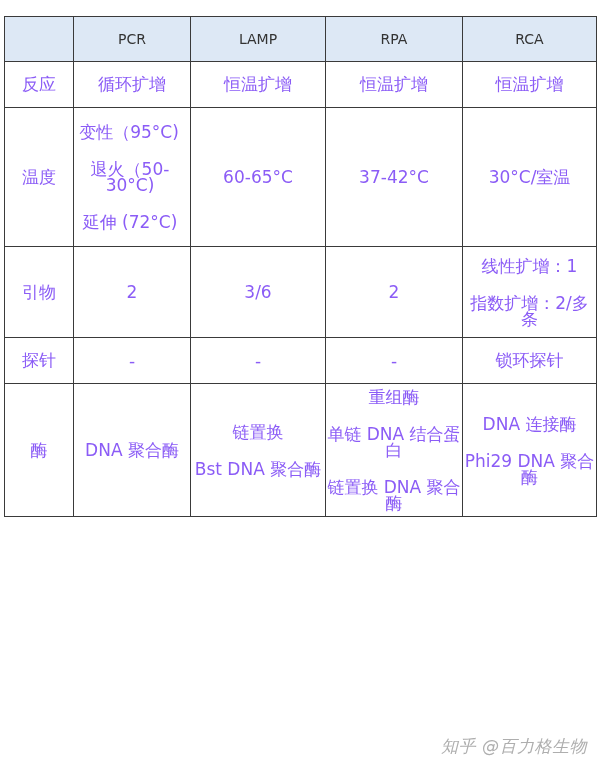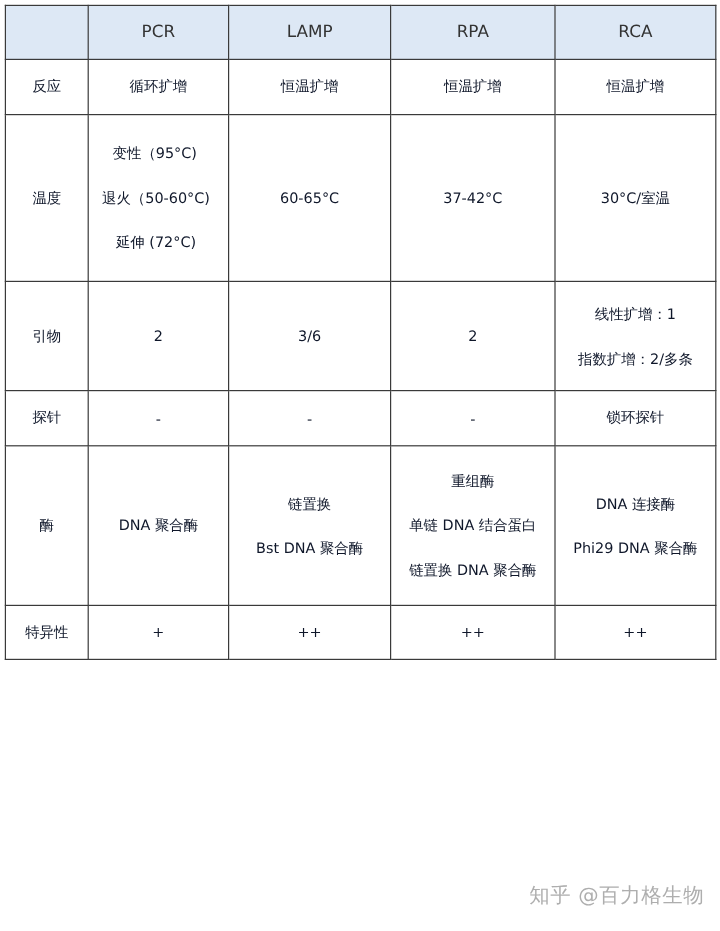--- a/index.html
+++ b/index.html
@@ -1,41 +1,41 @@
 <!DOCTYPE html>
 <html><head>
 <meta charset="utf-8">
 <style>
   html, body { margin: 0; padding: 0; }
   body {
     width: 600px; height: 776px; background: #ffffff; position: relative; overflow: hidden;
     font-family: "DejaVu Sans", "Liberation Sans", sans-serif; color: #333333;
   }
   table.cmp {
-    position: absolute; left: 4px; top: 4px;
+    position: absolute; left: 4px; top: 16px;
     border-collapse: collapse; table-layout: fixed;
     width: 592px;
   }
   table.cmp td, table.cmp th {
     border: 1.5px solid #3a3a3a;
     text-align: center; vertical-align: middle;
-    font-size: 12px; font-weight: normal; padding: 0;
-    color: #0f172a;
+    font-size: 17px; font-weight: normal; padding: 0;
+    color: #8b5cf6;
   }
   table.cmp thead th {
     background: #dde8f5; height: 44px; font-size: 14px; color: #333;
   }
   .rowlabel { font-size: 12px; }
   .multi div { line-height: 16px; }
   .multi .gap { height: 21px; }
   .sym { font-size: 12px; }
   .watermark {
     position: absolute; left: 441px; top: 735px;
     font-size: 17px; color: rgba(160,160,160,0.85);
-    letter-spacing: 0.5px; white-space: nowrap;
+    letter-spacing: 0.5px; white-space: nowrap; font-style: italic;
   }
 </style>
 </head>
 <body>
 
 <table class="cmp">
   <colgroup>
     <col style="width:69px">
     <col style="width:117px">
     <col style="width:135px">
@@ -59,21 +59,21 @@
       <td>恒温扩增</td>
       <td>恒温扩增</td>
       <td>恒温扩增</td>
     </tr>
 
     <tr style="height:139px">
       <td class="rowlabel">温度</td>
       <td class="multi">
         <div style="padding-right:6px">变性（95°C)</div>
         <div class="gap"></div>
-        <div style="padding-right:4px">退火（50-60°C)</div>
+        <div style="padding-right:4px">退火（50-30°C)</div>
         <div class="gap"></div>
         <div style="padding-right:4px">延伸 (72°C)</div>
       </td>
       <td>60-65°C</td>
       <td>37-42°C</td>
       <td>30°C/室温</td>
     </tr>
 
 
 
@@ -113,25 +113,18 @@
         <div>链置换 DNA 聚合酶</div>
       </td>
       <td class="multi">
         <div>DNA 连接酶</div>
         <div class="gap"></div>
         <div>Phi29 DNA 聚合酶</div>
       </td>
     </tr>
 
 
-    <tr style="height:45px">
-      <td class="rowlabel">特异性</td>
-      <td class="sym">+</td>
-      <td class="sym">++</td>
-      <td class="sym">++</td>
-      <td class="sym">++</td>
-    </tr>
 
 
   </tbody>
 </table>
 
 <div class="watermark">知乎 @百力格生物</div>
 
 </body></html>

